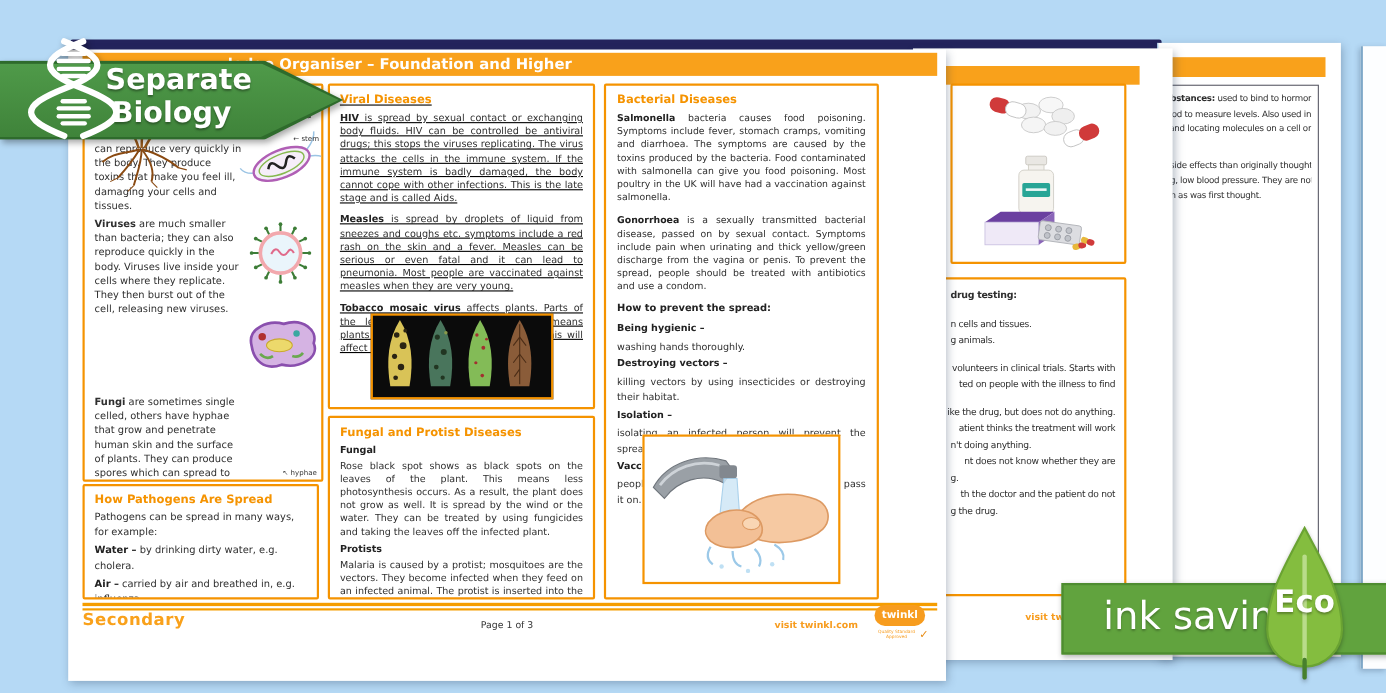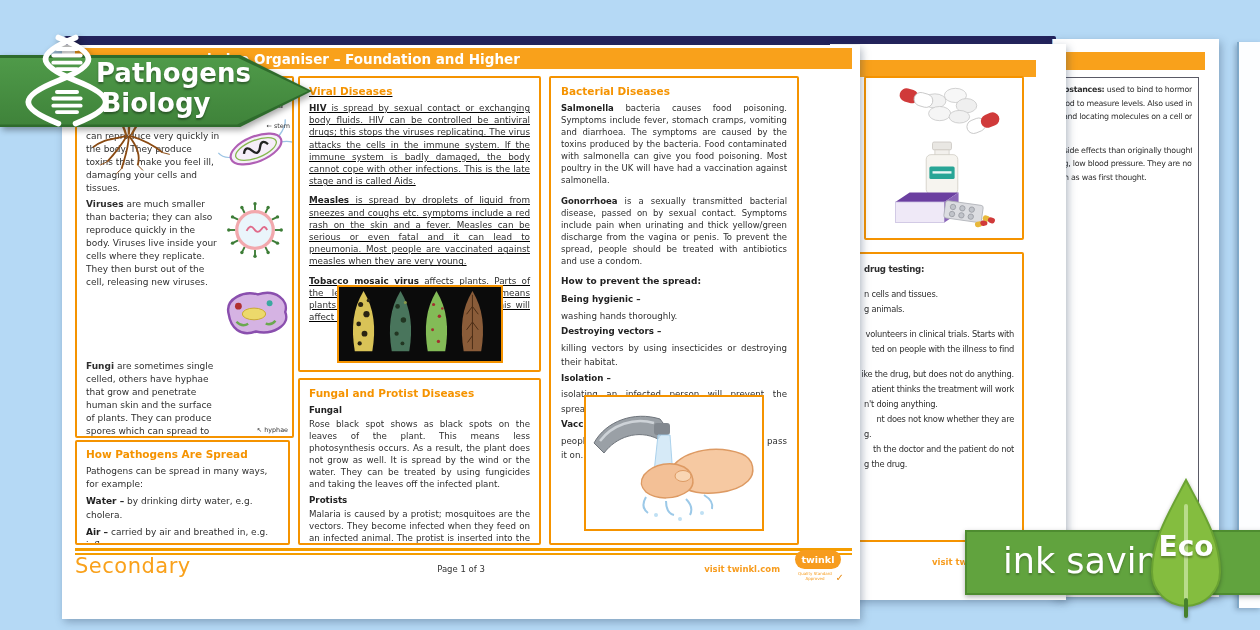--- a/index.html
+++ b/index.html
@@ -39,21 +39,21 @@
   #fungal-box .para{font-size:8.7px;line-height:12px;margin-bottom:4px;}
   #bact-box{left:487px;top:31px;width:250px;height:469px;padding:7px 10px;box-sizing:border-box;}
   #bact-box .para{font-size:8.5px;line-height:12px;margin-bottom:9px;}
   #prevent-head{font-size:9px;font-weight:bold;color:#222;margin:4px 0 6px 0;}
   #prevent-list .para{font-size:8.7px;line-height:14.5px;margin-bottom:1px;}
   #leaves-wrap{position:absolute;left:50%;transform:translateX(-50%);top:207px;width:162px;height:74px;border:2px solid #f59300;background:#0b0b0b;}
   #handwash-wrap{position:absolute;left:50%;transform:translateX(-50%);top:317px;width:176px;height:132px;border:2px solid #f59300;background:#fff;}
 
   
   .frule{position:absolute;left:13px;width:777px;background:#f59d00;height:2.5px;}
-  #brand{position:absolute;left:13px;top:509px;font-size:21px;font-weight:normal;color:#f9a11b;letter-spacing:.5px;}
+  #brand{position:absolute;left:13px;top:509px;font-size:15px;font-weight:bold;color:#f9a11b;letter-spacing:.5px;}
   #pageno{position:absolute;left:0;top:519px;width:100%;text-align:center;font-size:8.5px;color:#333;}
   #visit1{position:absolute;right:80px;top:519px;font-size:8.5px;font-weight:bold;color:#f79c1e;}
   #logo{position:absolute;right:16px;top:505px;width:52px;height:40px;}
   #logo-cloud{position:absolute;left:3px;top:0;width:46px;height:19px;background:#f79c1e;border-radius:10px;color:#fff;font-size:9.5px;font-weight:bold;text-align:center;line-height:19px;}
   #logo-sub{position:absolute;left:0;top:21px;width:46px;font-size:4px;line-height:5px;color:#f79c1e;text-align:center;}
   #logo-check{position:absolute;right:0px;top:22px;font-size:10px;color:#e8890e;font-weight:bold;}
 
   
   .ill{position:absolute;}
   #fungus-wrap{left:68px;top:250px;width:140px;height:106px;}
@@ -425,21 +425,21 @@
       <div id="logo-cloud">twinkl</div>
       <div id="logo-sub">Quality Standard Approved</div>
       <div id="logo-check">✓</div>
     </div>
   </div>
 
   <div id="badge-wrap" class="abs">
     <div id="badge-outer"></div>
     <div id="badge-inner"></div>
     <div id="badge-text">
-      <div>Pathogens</div>
+      <div>Separate</div>
       <div>Biology</div>
     </div>
     <span id="dna">
       <svg width="86" height="112" viewBox="-12 0 120 132">
         <g stroke="#ffffff" stroke-width="8" fill="none" stroke-linecap="round">
           <path d="M36 4 C92 26 92 42 36 64 C-20 86 -20 102 36 124"></path>
           <path d="M60 4 C4 26 4 42 60 64 C116 86 116 102 60 124"></path>
         </g>
         <g stroke="#ffffff" stroke-width="5.5" stroke-linecap="round">
           <line x1="34" y1="20" x2="62" y2="20"></line>

